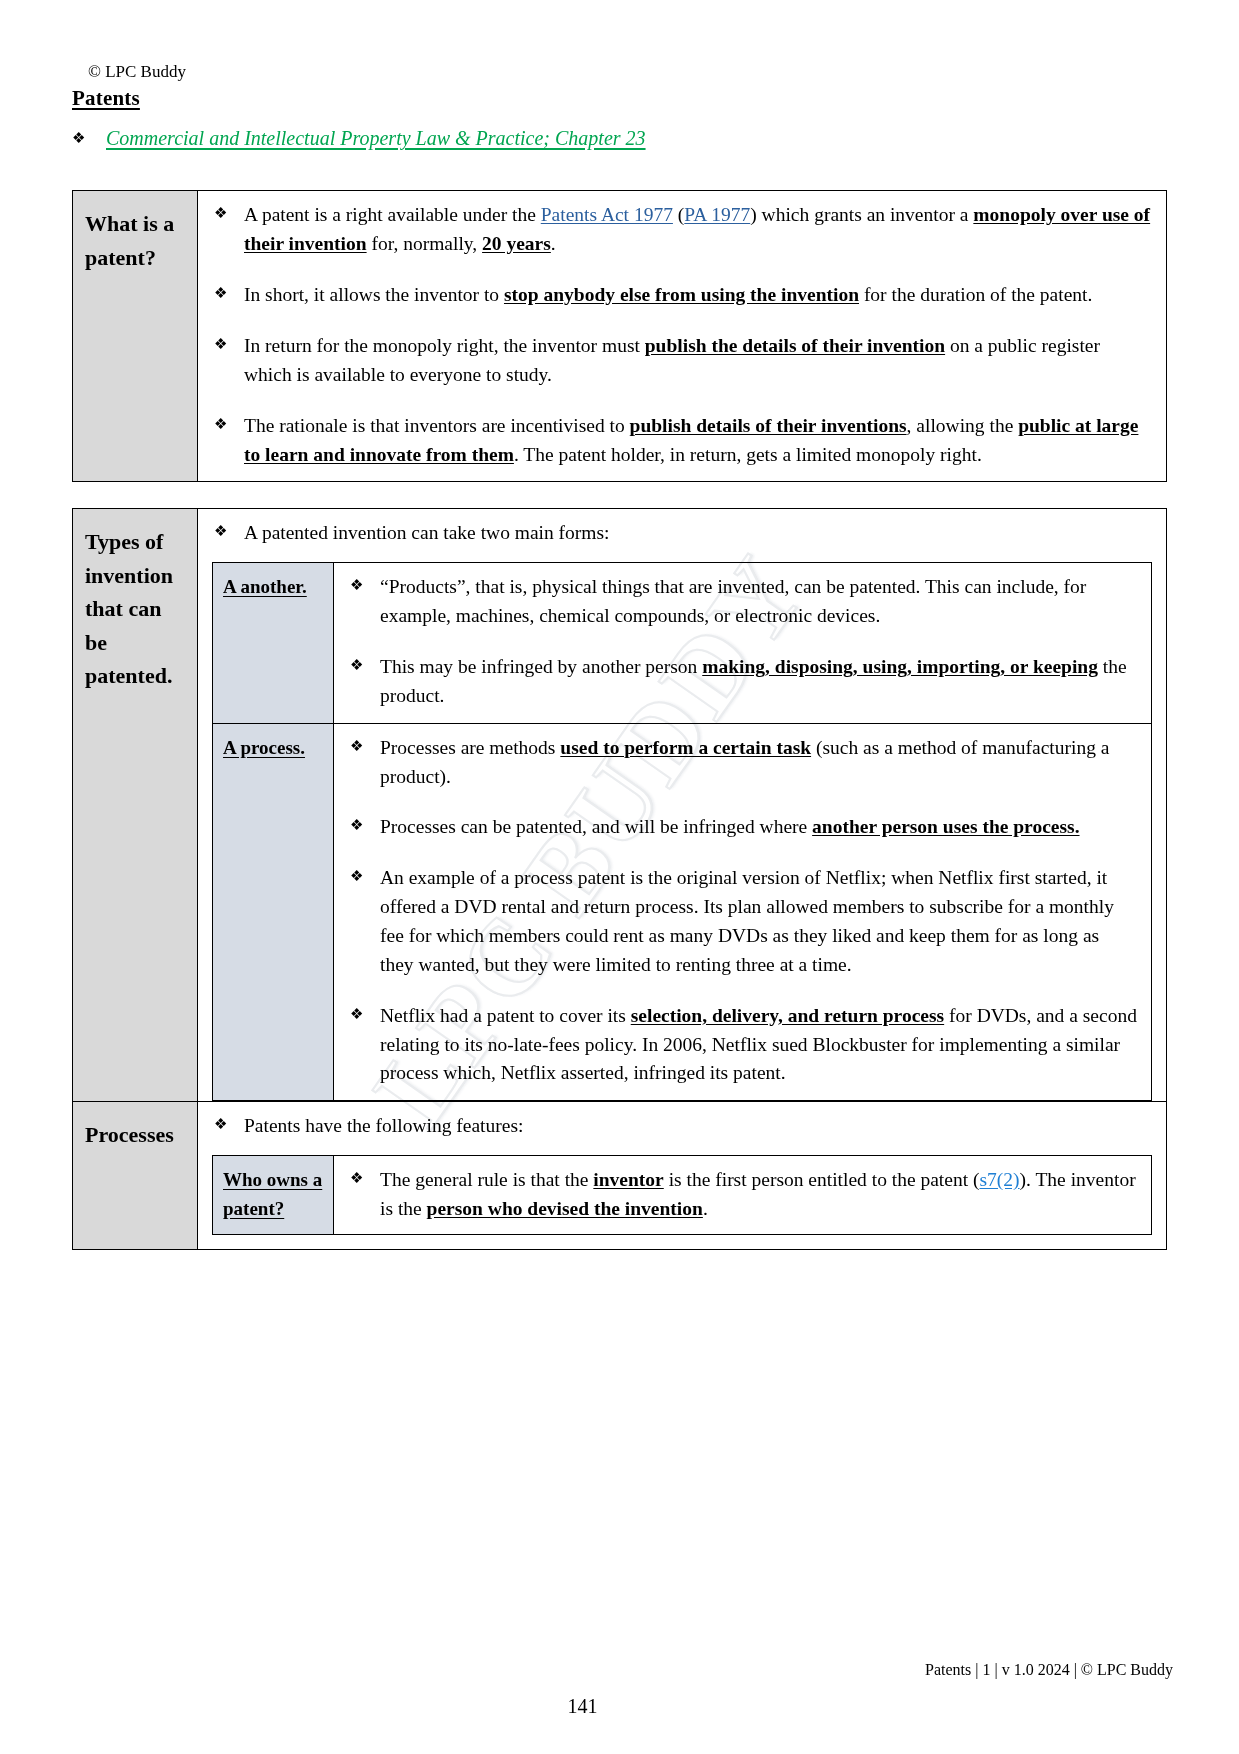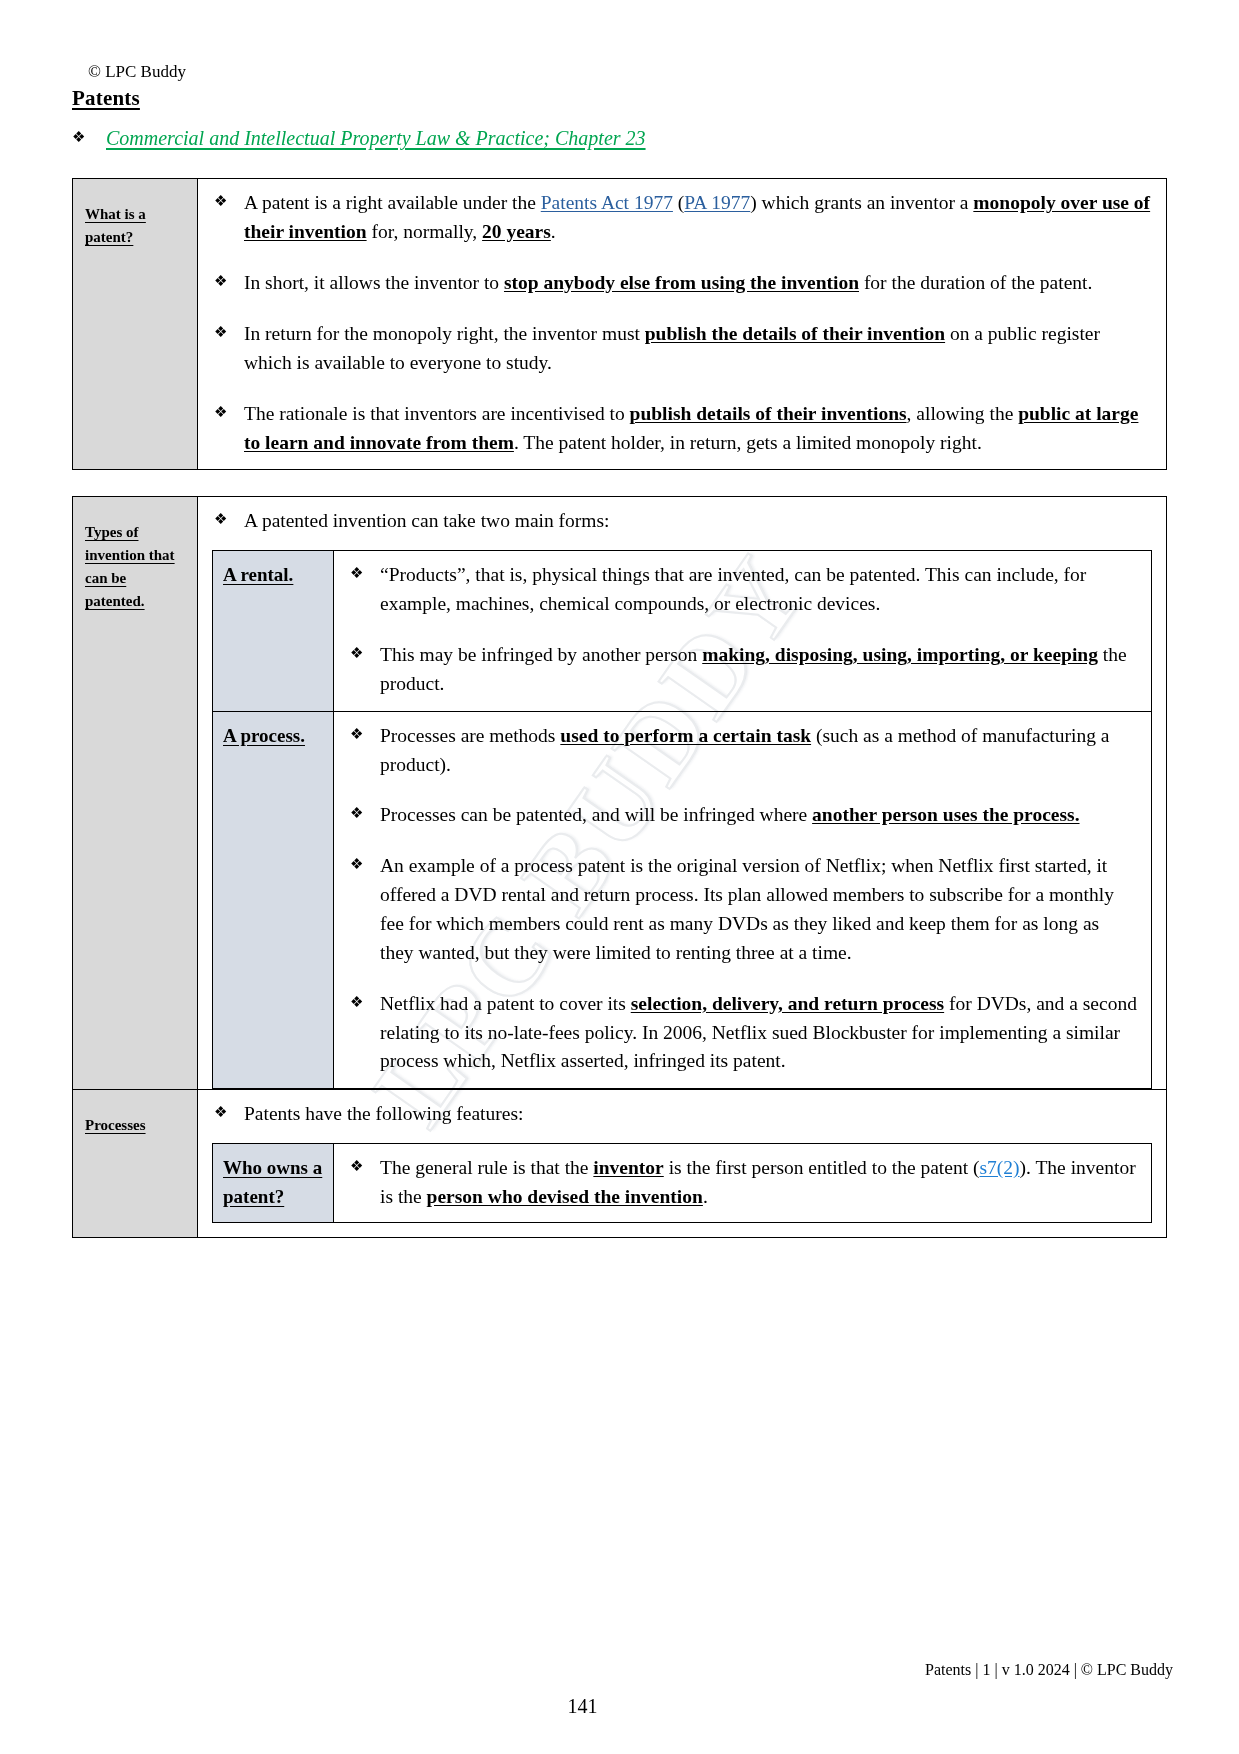--- a/index.html
+++ b/index.html
@@ -62,22 +62,22 @@
   .doc-title {
     font-size: 21px;
     font-weight: bold;
     text-decoration: underline;
     text-underline-offset: 3px;
     margin: 0 0 16px 0;
     letter-spacing: 0.2px;
   }
   .source-line {
     display: flex;
-    align-items: flex-start;
-    margin: 0 0 28px 0;
+    align-items: center;
+    margin: 0 0 40px 0;
   }
   .source-line .bullet { width: 34px; flex: none; }
   .source-link {
     font-size: 20px;
     font-style: italic;
     color: #00a550;
     text-decoration: underline;
     text-underline-offset: 3px;
   }
 
@@ -101,25 +101,24 @@
     vertical-align: top;
     padding: 0;
   }
   .tbl-gap { height: 26px; }
 
   td.label-grey {
     background: #d9d9d9;
     width: 124px;
   }
   .label-inner {
-    padding: 24px 10px 12px 12px;
-    font-size: 15px;
+    padding: 16px 10px 12px 12px;
+    font-size: 22px;
     font-weight: bold;
     line-height: 1.52;
-    text-decoration: underline;
     text-underline-offset: 3px;
   }
   td.body-cell { padding: 0; }
 
   .body-inner { padding: 10px 14px 10px 10px; }
 
   ul.blist {
     list-style: none;
     margin: 0;
     padding: 0;
@@ -249,21 +248,21 @@
               <ul class="blist tight">
                 <li>A patented invention can take two main forms:</li>
               </ul>
             </div>
 
             <div style="padding:10px 14px 0 14px;">
               <table class="inner">
                 <tbody>
                   <tr>
                     <td class="sub-label">
-                      <div class="sub-label-inner">A rental.</div>
+                      <div class="sub-label-inner">A another.</div>
                     </td>
                     <td>
                       <div class="body-inner">
                         <ul class="blist">
                           <li>“Products”, that is, physical things that are invented, can be patented. This can include, for example, machines, chemical compounds, or electronic devices.</li>
                           <li>This may be infringed by another person <span class="bu">making, disposing, using, importing, or keeping</span> the product.</li>
                         </ul>
                       </div>
                     </td>
                   </tr>

